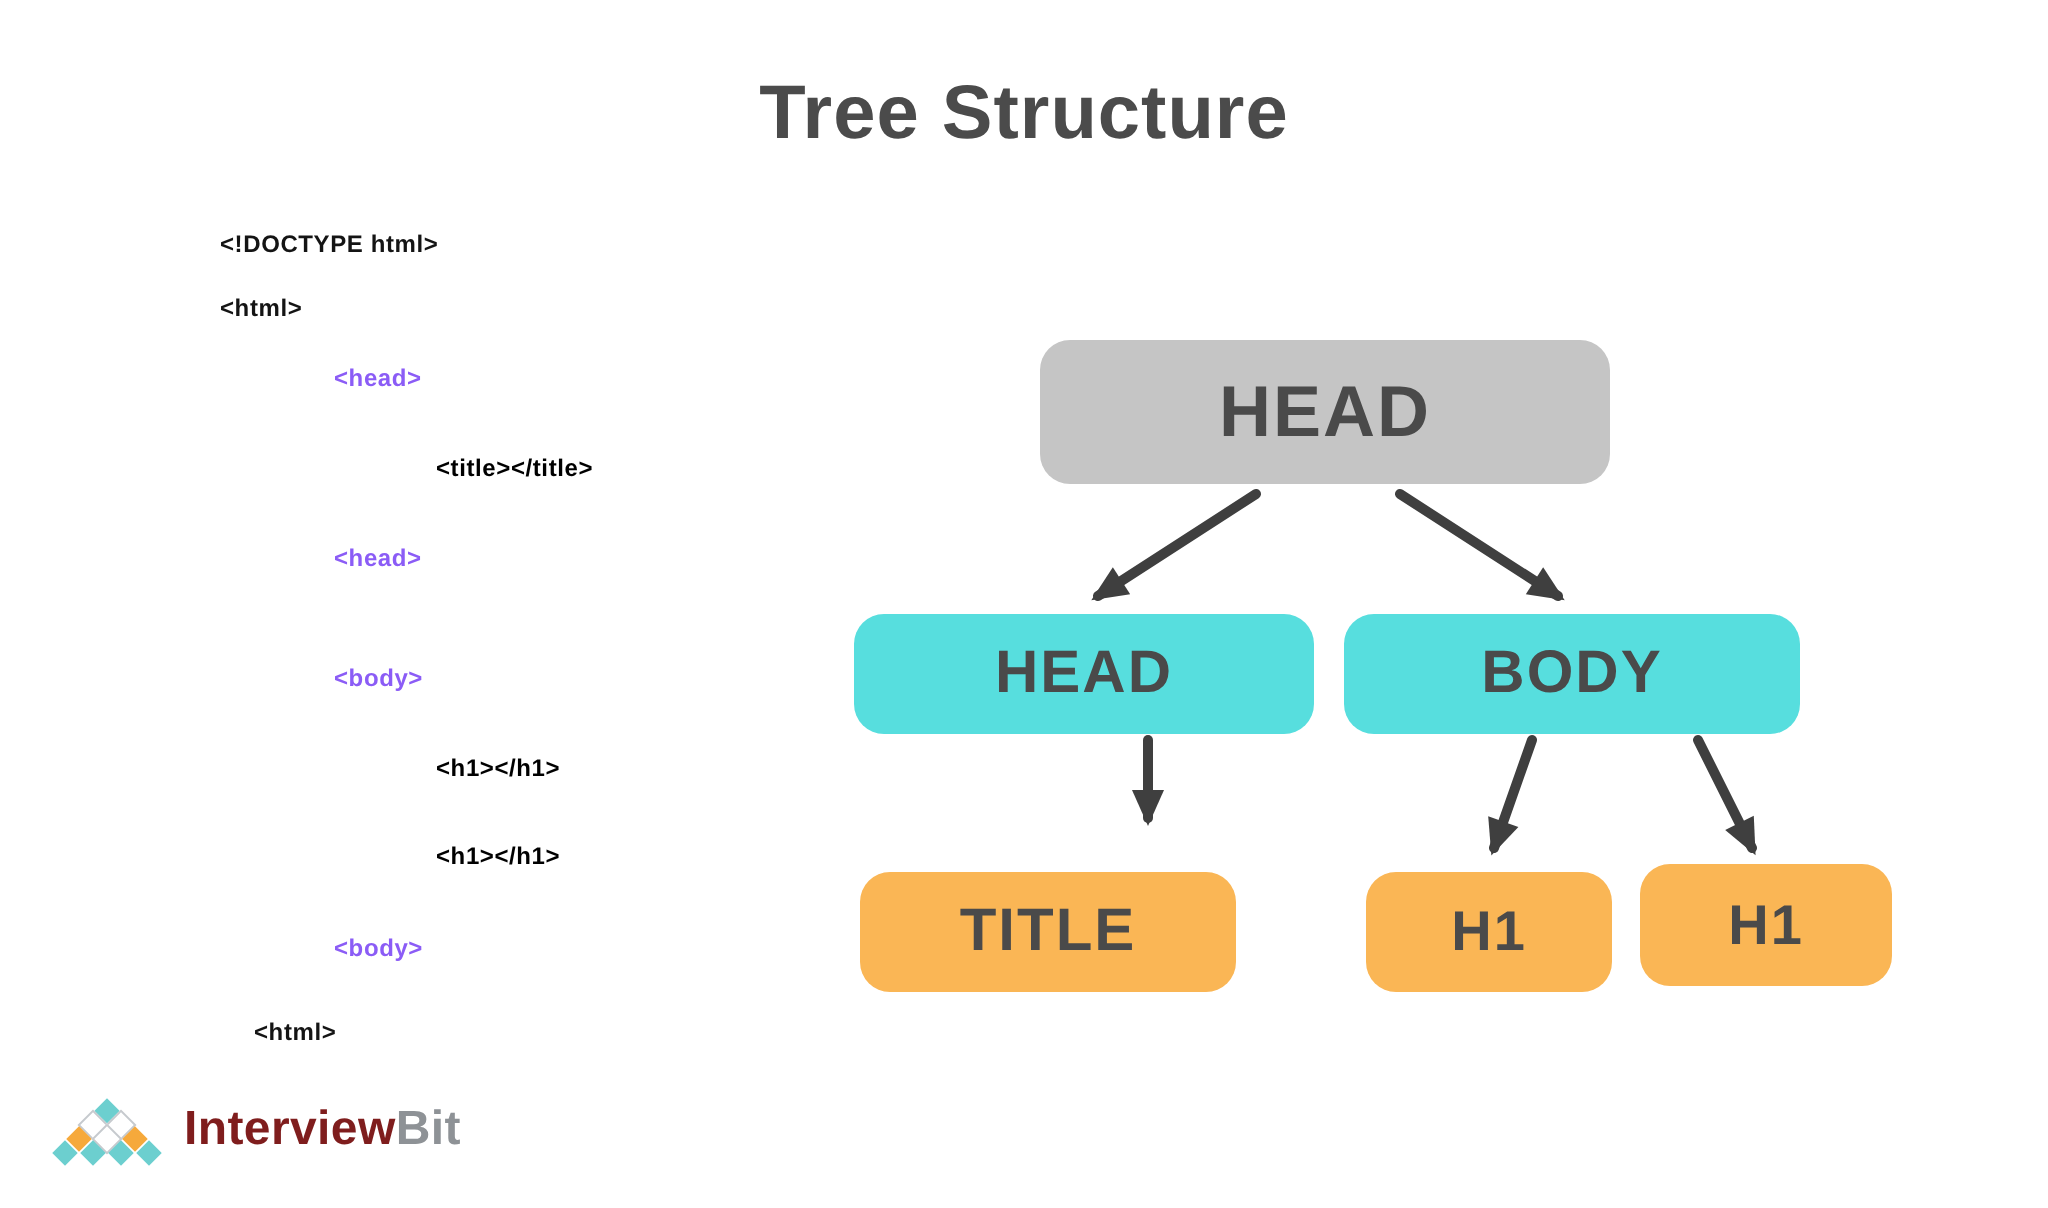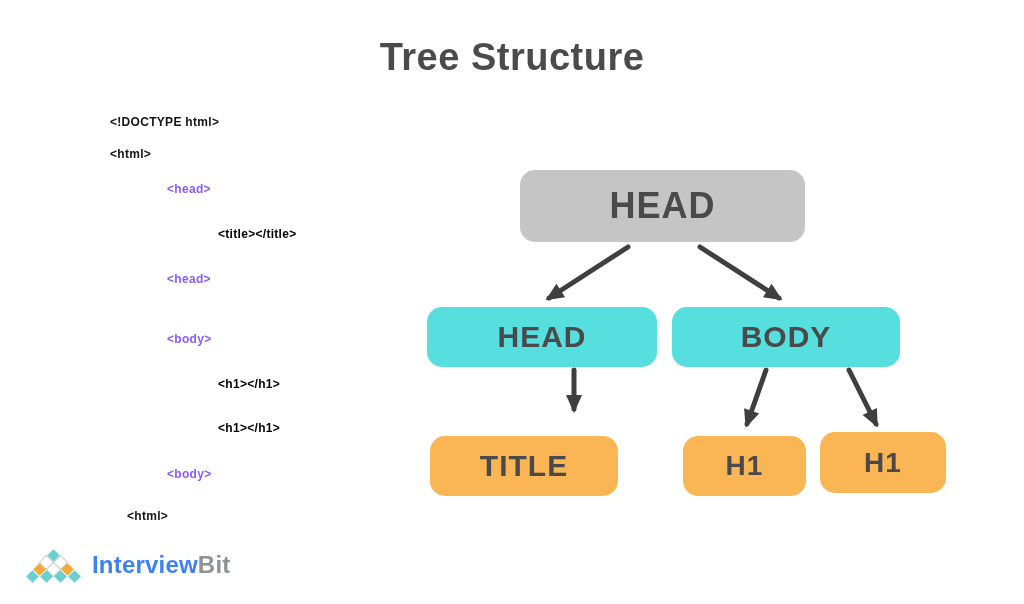--- a/index.html
+++ b/index.html
@@ -36,21 +36,21 @@
   .logo{position:absolute;left:22px;top:548px;display:flex;align-items:flex-end;}
   .pyramid{display:flex;flex-direction:column;align-items:center;width:62px;}
   .pyr-row{display:flex;}
   .pyr-row + .pyr-row{margin-top:-7px;}
   .diamond-cell{width:14px;height:14px;display:flex;align-items:center;justify-content:center;}
   .diamond{width:9px;height:9px;transform:rotate(45deg);}
   .d-teal{background:#6ccfcf;}
   .d-orange{background:#f6a93b;}
   .d-white{background:#ffffff;border:1px solid #c6cace;}
   .logo-text{font-size:24px;margin-left:8px;margin-bottom:4px;letter-spacing:0.2px;}
-  .brand-bold{font-weight:700;color:#3b82f6;}
+  .brand-bold{font-weight:700;color:#7f1d1d;}
   .brand-light{font-weight:700;color:#8e9296;}
 </style>
 </head>
 <body>
 
 <div id="page">
 
   <div class="page-title">Tree Structure</div>
 
   <div id="code-block">

